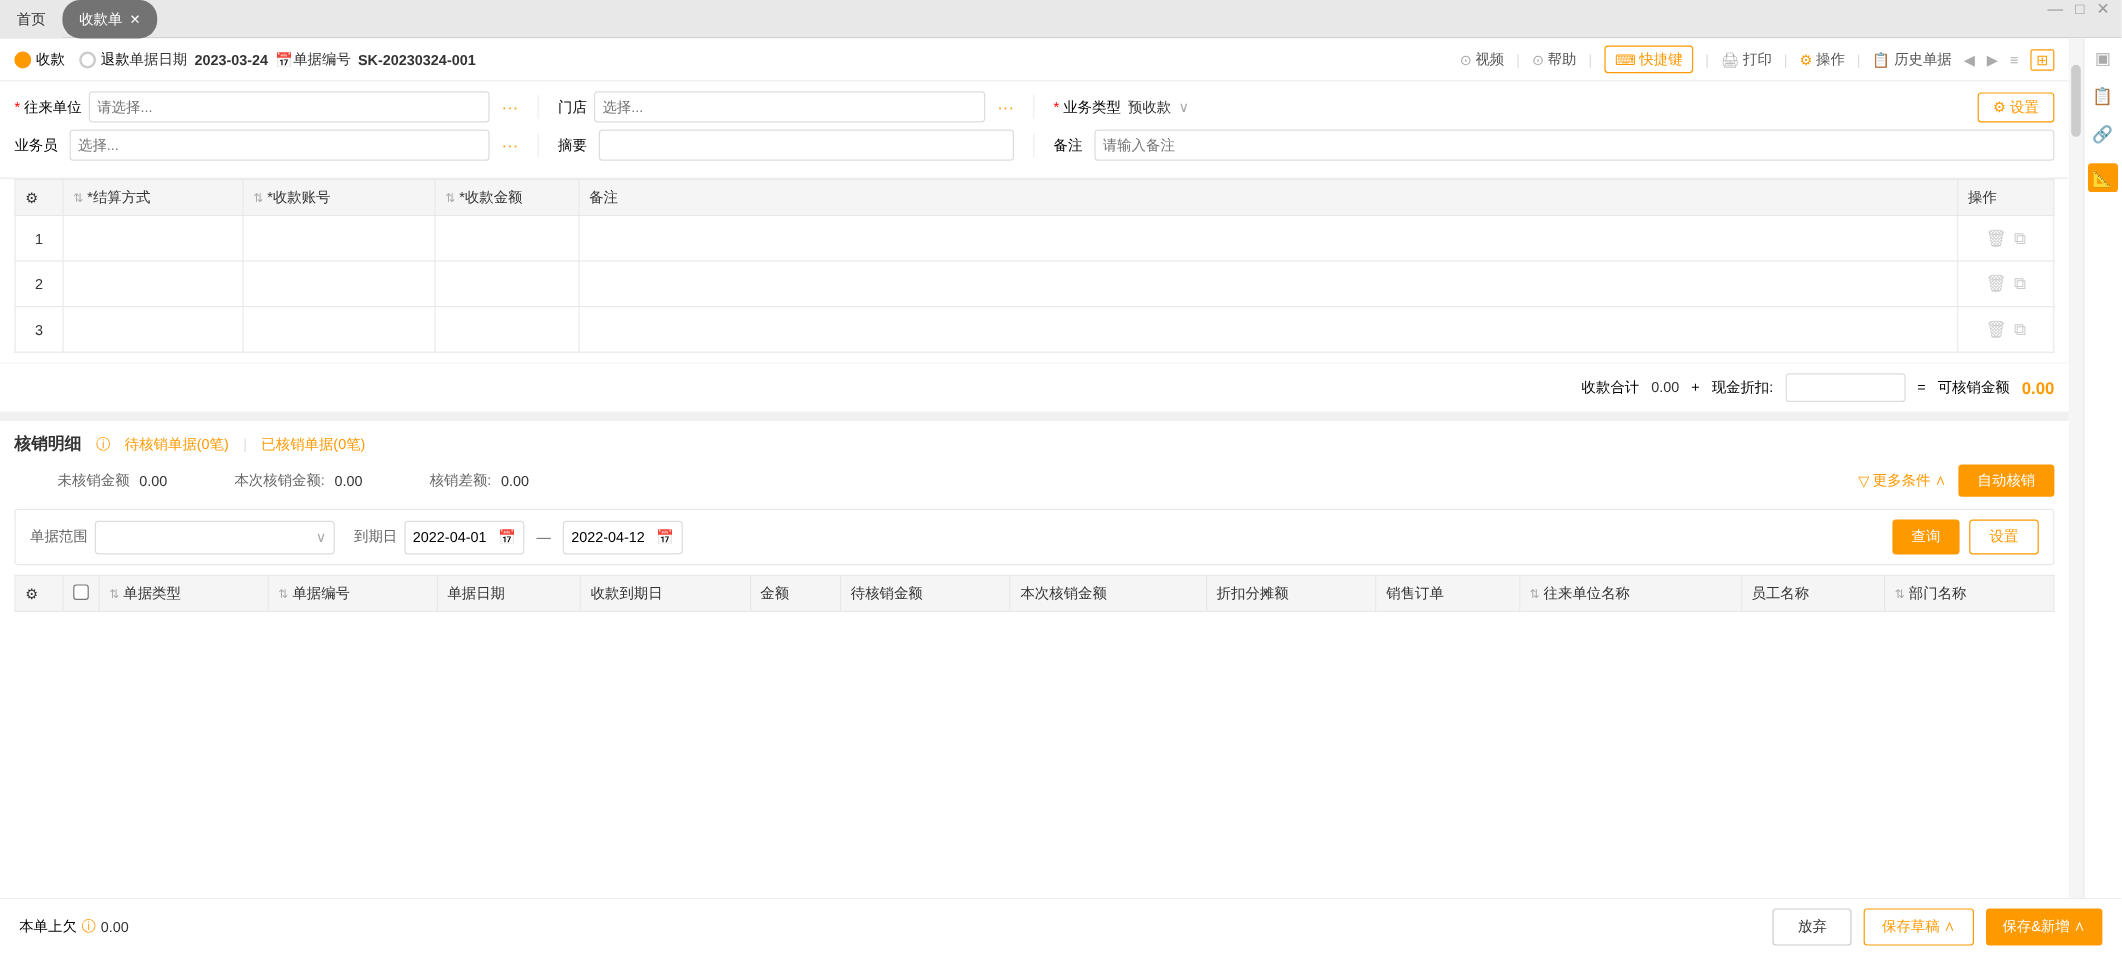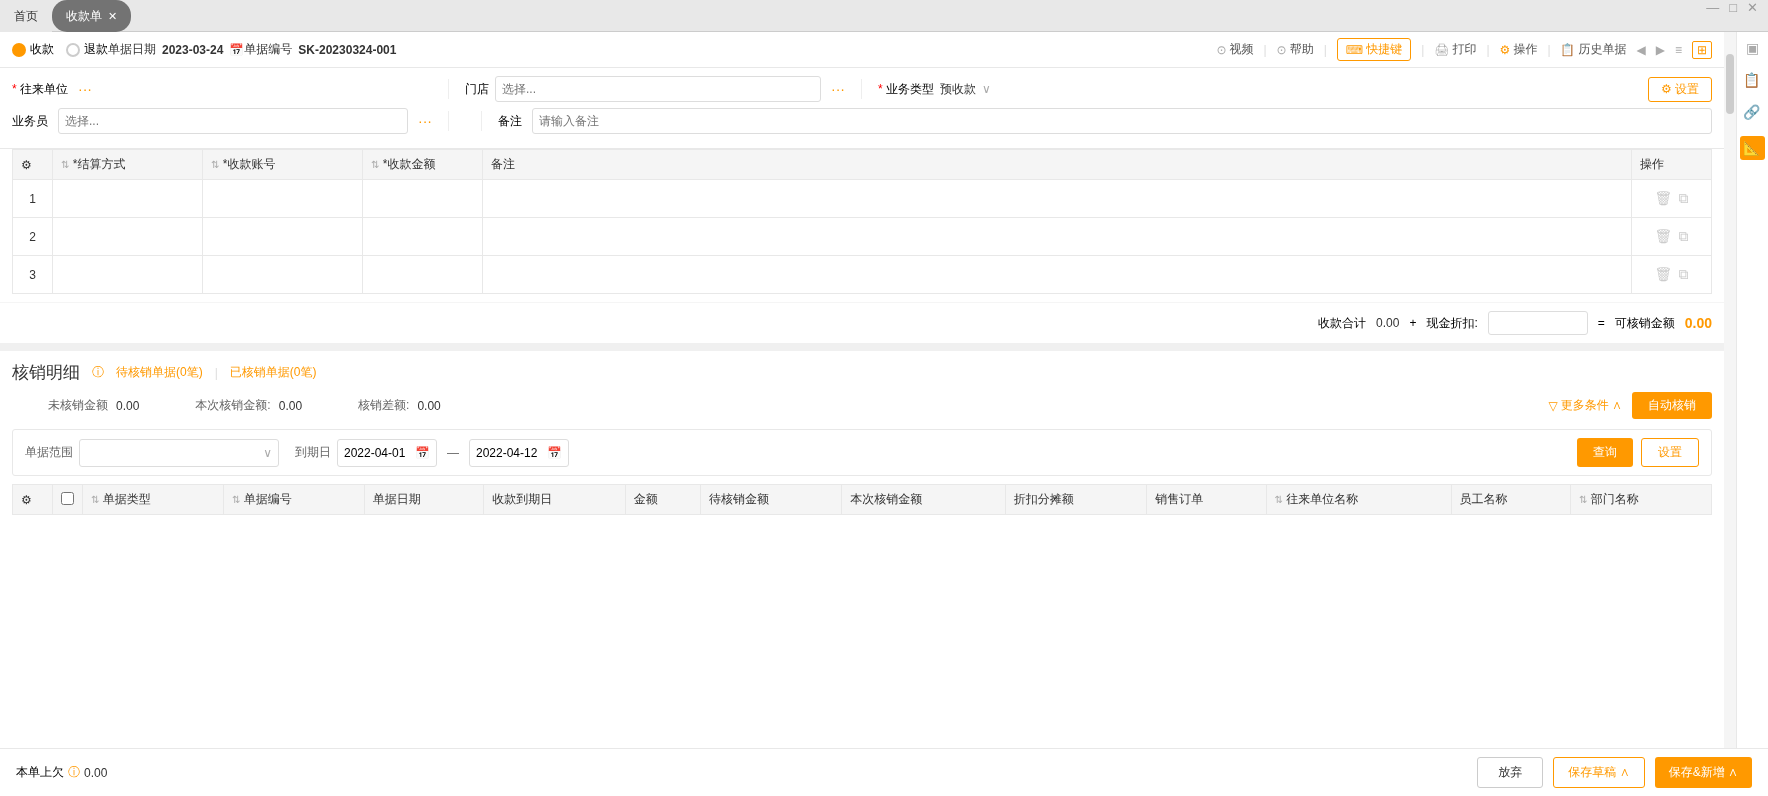--- a/index.html
+++ b/index.html
@@ -86,21 +86,21 @@
       padding: 0 4px;
     }
     .summary-result { color: #f90; font-weight: bold; font-size: 14px; }
 
     
     .section-divider { height: 8px; background: #f0f0f0; }
 
     
     .writeoff-section { background: #fff; padding: 10px 12px; }
     .writeoff-header { display: flex; align-items: center; gap: 12px; margin-bottom: 8px; }
-    .writeoff-title { font-size: 17px; font-weight: normal; color: #333; }
+    .writeoff-title { font-size: 14px; font-weight: bold; color: #333; }
     .tab-link { color: #f90; cursor: pointer; font-size: 12px; }
     .tab-link-sep { color: #ddd; }
 
     .writeoff-stats { display: flex; align-items: center; gap: 20px; margin-bottom: 10px; }
     .stat-item { display: flex; align-items: center; gap: 4px; }
     .stat-label { color: #666; margin-left: 36px; }
     .stat-value { color: #333; }
     .filter-link { color: #f90; cursor: pointer; display: flex; align-items: center; gap: 3px; }
     .auto-btn {
       background: #f90; color: #fff; border: none; padding: 5px 16px;
@@ -258,20 +258,21 @@
   </div>
 
   <div class="form-section">
     <div class="form-row">
 
       <div class="form-field" style="max-width: 420px;">
         <label>
           <span style="color:#f00;">*</span>
           <span>往来单位</span>
         </label>
+        <input type="text" class="form-input" placeholder="请选择..." style="">
         <span class="more-btn">···</span>
       </div>
       <div class="form-divider"></div>
 
       <div class="form-field" style="max-width: 380px;">
         <label>门店</label>
         <input type="text" class="form-input" placeholder="选择..." style="">
         <span class="more-btn">···</span>
       </div>
       <div class="form-divider"></div>
@@ -294,20 +295,24 @@
     </div>
     <div class="form-row">
 
       <div class="form-field" style="max-width: 420px;">
         <label style="margin-right:4px;">业务员</label>
         <input type="text" class="form-input" placeholder="选择..." style="">
         <span class="more-btn">···</span>
       </div>
       <div class="form-divider"></div>
 
+      <div class="form-field" style="max-width: 380px;">
+        <label style="margin-right:4px;">摘要</label>
+        <input type="text" class="form-input" style="">
+      </div>
       <div class="form-divider"></div>
 
       <div class="form-field">
         <label style="margin-right:4px;">备注</label>
         <input type="text" class="form-input" placeholder="请输入备注" style="">
       </div>
     </div>
   </div>
 
   <div class="table-section">

